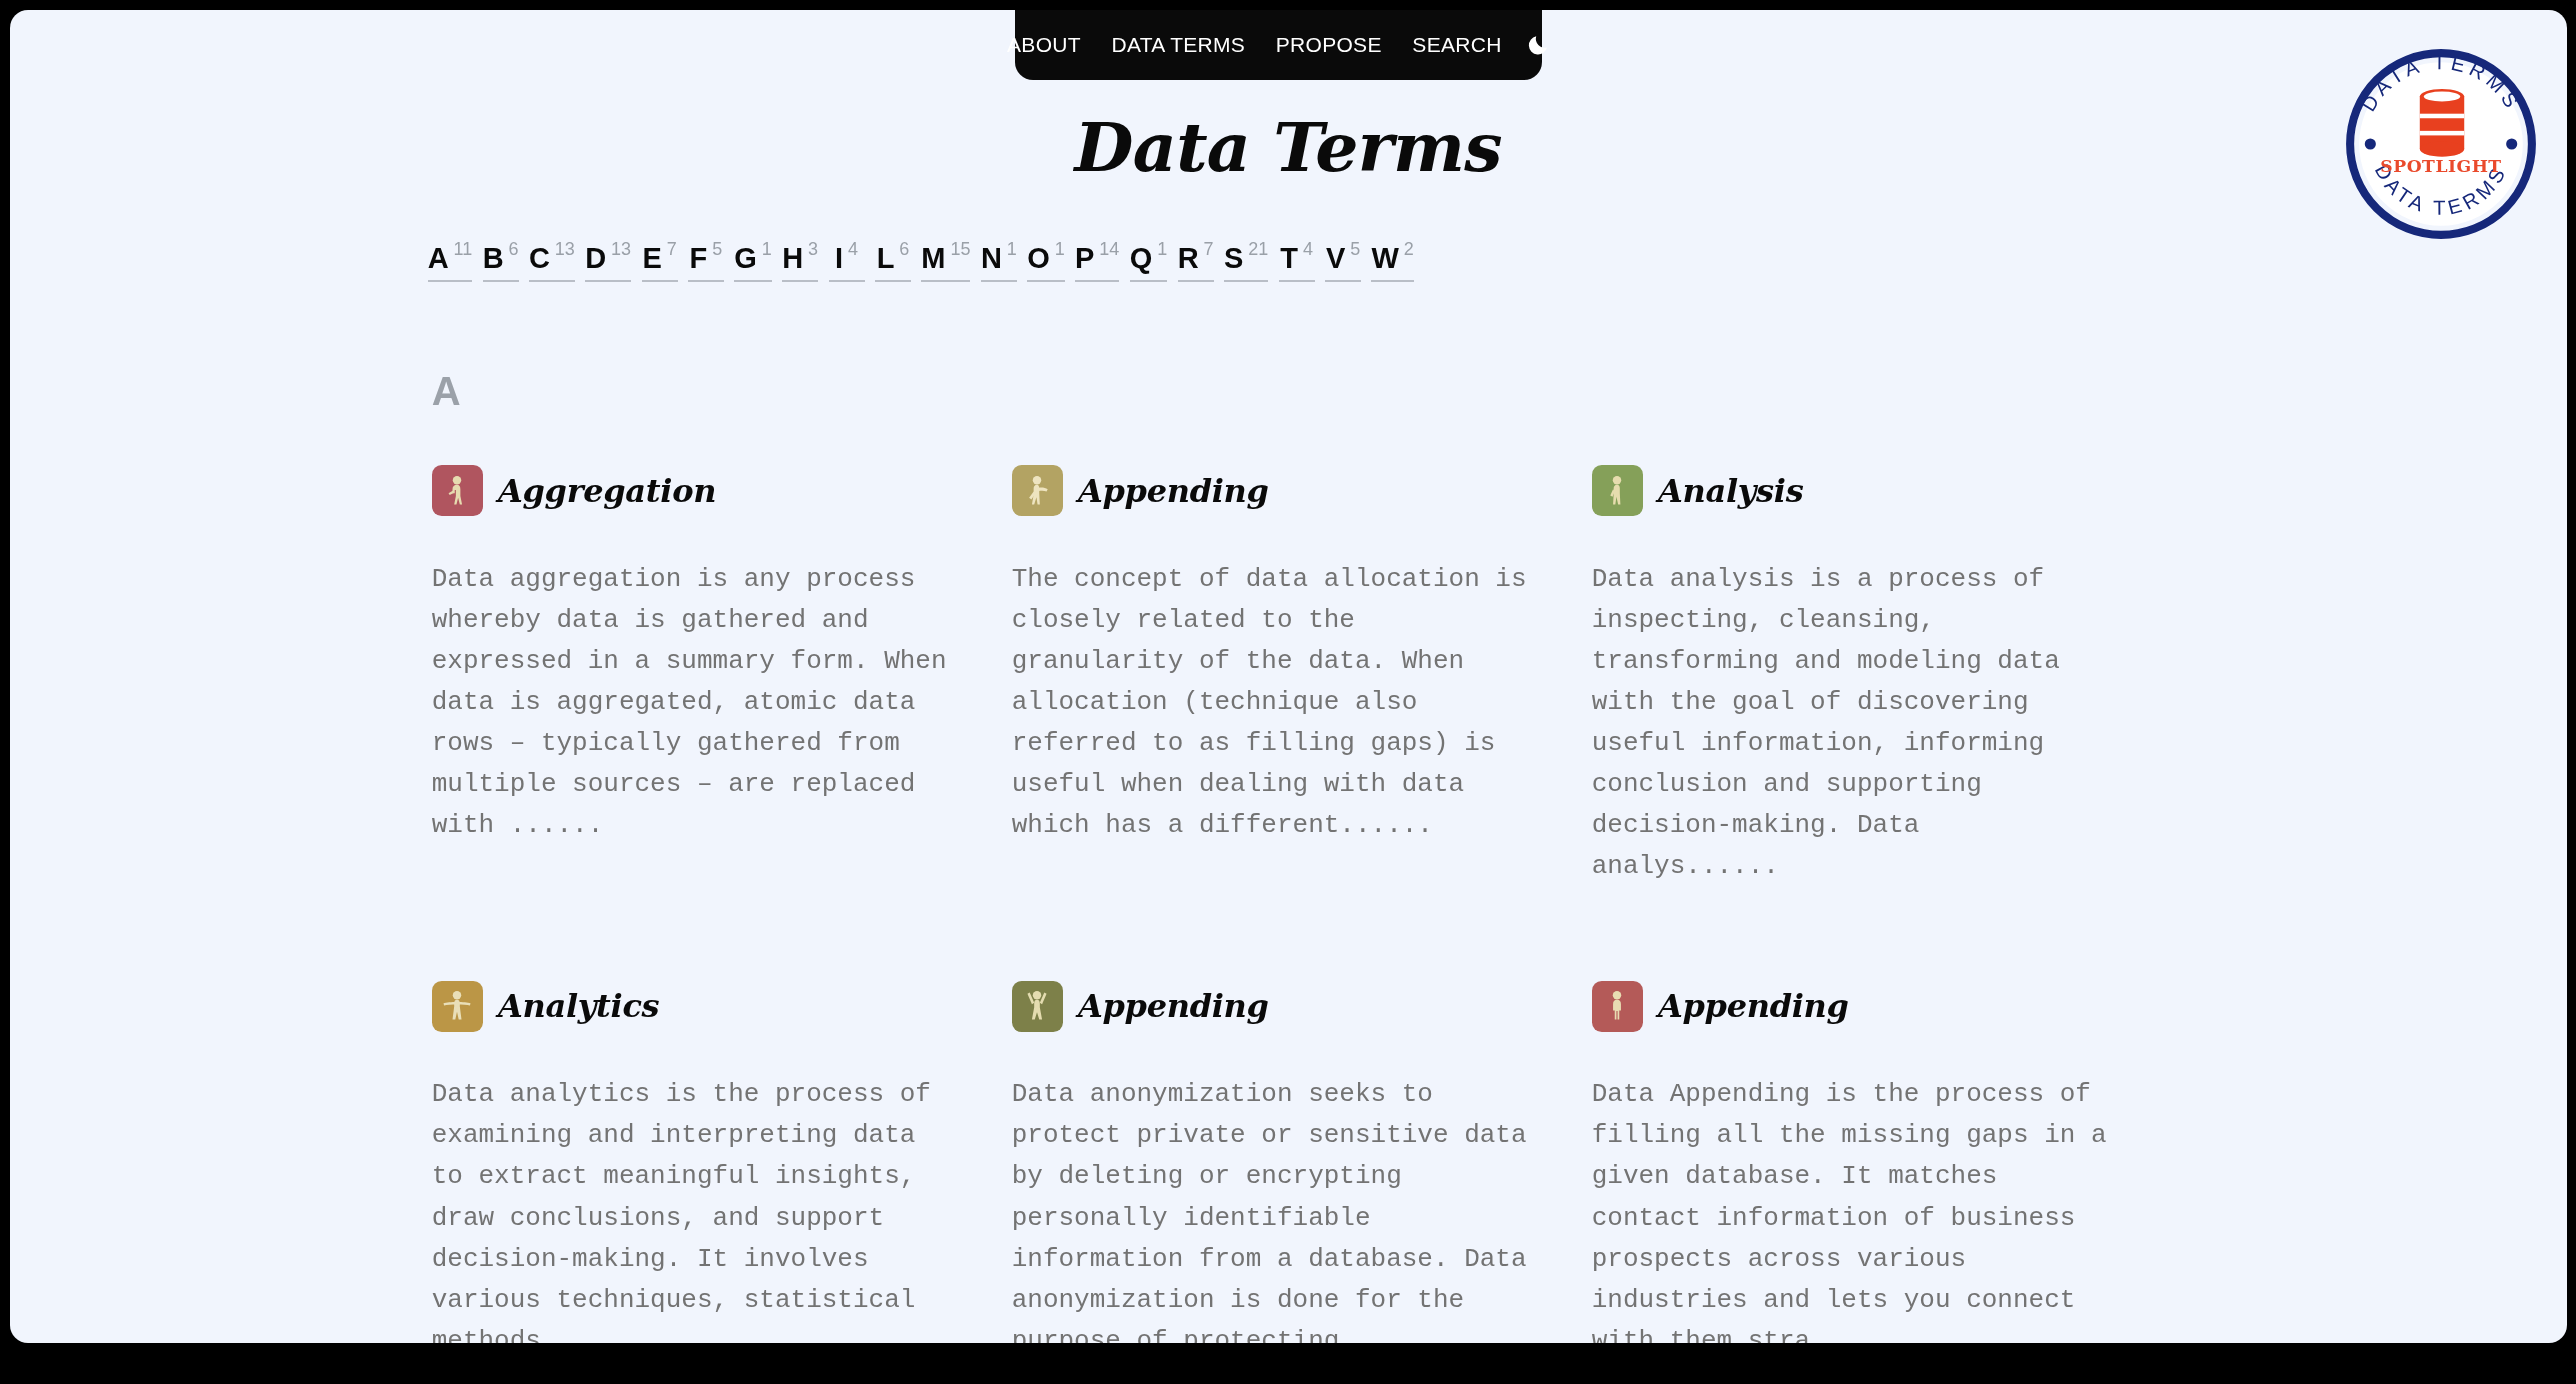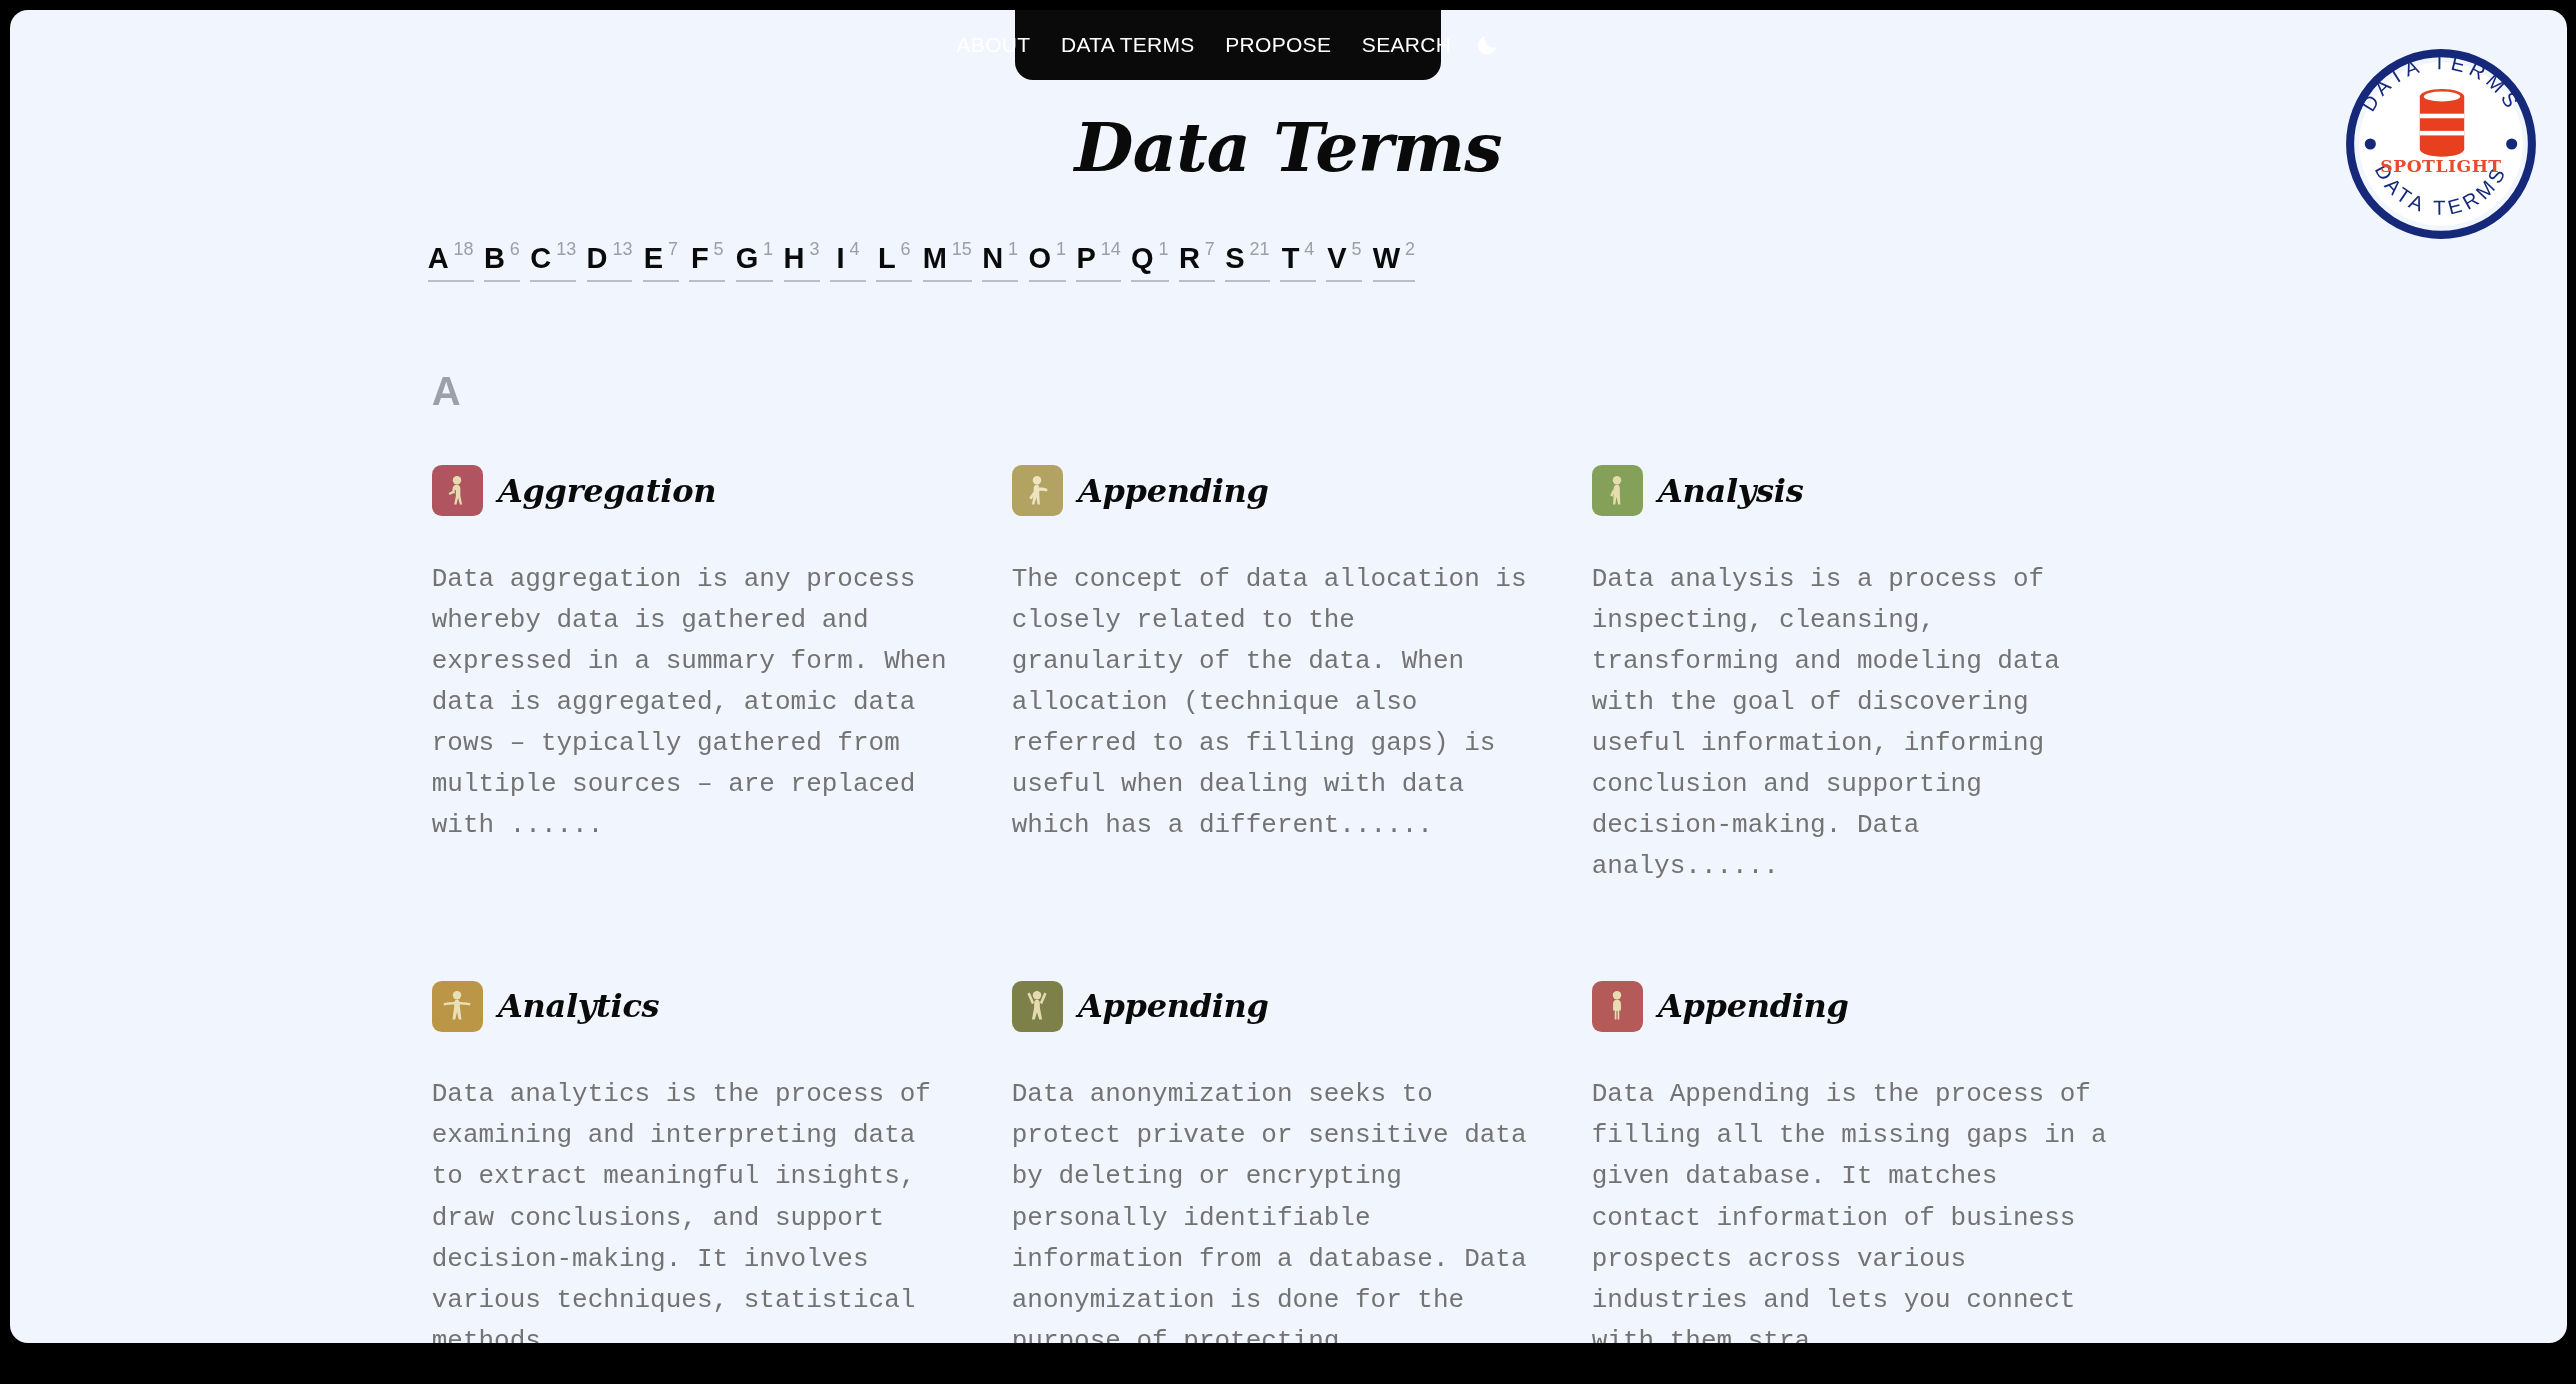--- a/index.html
+++ b/index.html
@@ -14,21 +14,21 @@
     left:9.7px; top:9.7px;
     width:2557px; height:1333px;
     background:#f1f5fd;
     border-radius:18px;
     overflow:hidden;
   }
   
   .navbar{
     position:absolute;
     left:1005px; top:0px;
-    width:426px; height:70px;
+    width:527px; height:70px;
     background:#0a0a0a;
     border-bottom-left-radius:18px;
     border-bottom-right-radius:18px;
     display:flex;
     align-items:center;
     justify-content:center;
     gap:0px;
   }
   .nav-item{
     color:#ffffff;
@@ -192,21 +192,21 @@
       </g>
       <text x="100" y="128" text-anchor="middle" font-family="'DejaVu Serif',serif" font-weight="700" font-size="17" letter-spacing="0.5" fill="#ea4a2c">SPOTLIGHT</text>
     </svg>
   </div>
 
   <div class="page-title">Data Terms</div>
 
   <div class="alpha-nav" id="alpha-nav">
       <div class="alpha-item">
         <span class="alpha-letter">A</span>
-        <span class="alpha-count">18</span>
+        <span class="alpha-count">11</span>
       </div>
       <div class="alpha-item">
         <span class="alpha-letter">B</span>
         <span class="alpha-count">6</span>
       </div>
       <div class="alpha-item">
         <span class="alpha-letter">C</span>
         <span class="alpha-count">13</span>
       </div>
       <div class="alpha-item">

